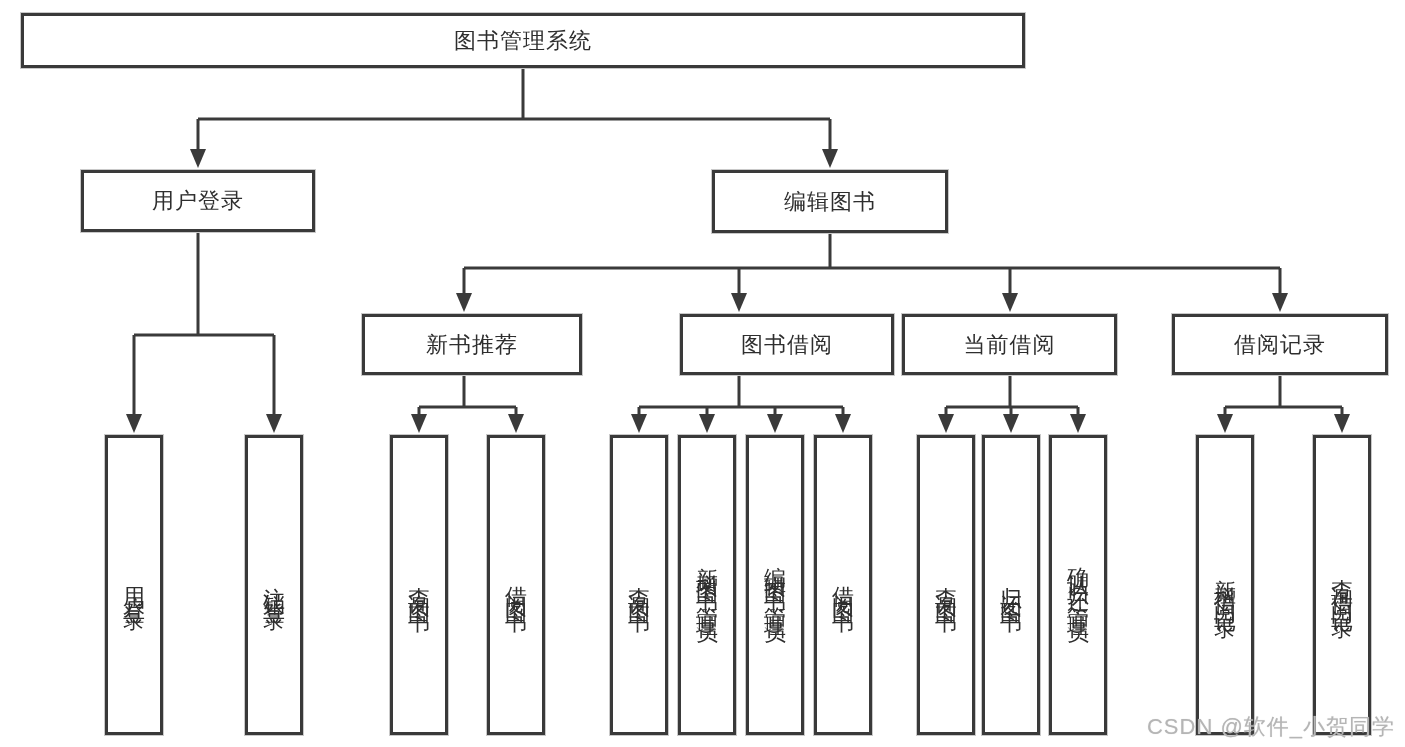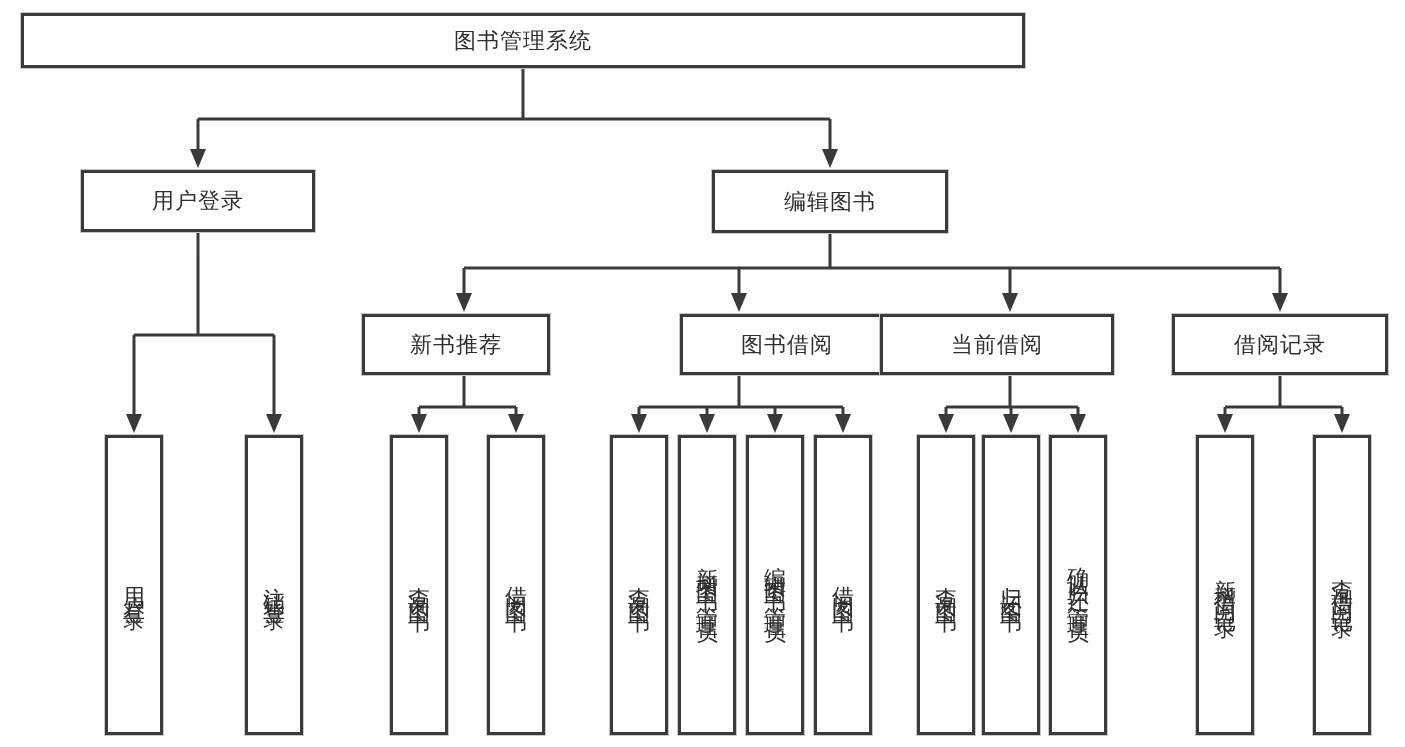--- a/index.html
+++ b/index.html
@@ -109,27 +109,27 @@
     <span class="lbl">图书管理系统</span>
   </div>
 
   <div class="hbox" style="left:81px; top:170px; width:234px; height:62px;">
     <span class="lbl">用户登录</span>
   </div>
   <div class="hbox" style="left:712px; top:170px; width:236px; height:63px;">
     <span class="lbl">编辑图书</span>
   </div>
 
-  <div class="hbox" style="left:362px; top:314px; width:188px; height:61px;">
+  <div class="hbox" style="left:362px; top:314px; width:220px; height:61px;">
     <span class="lbl">新书推荐</span>
   </div>
   <div class="hbox" style="left:632px; top:314px; width:214px; height:61px;margin-left:48px;">
     <span class="lbl">图书借阅</span>
   </div>
-  <div class="hbox" style="left:880px; top:314px; width:234px; height:61px;">
+  <div class="hbox" style="left:902px; top:314px; width:215px; height:61px;">
     <span class="lbl">当前借阅</span>
   </div>
   <div class="hbox" style="left:1172px; top:314px; width:216px; height:61px;">
     <span class="lbl">借阅记录</span>
   </div>
 
   <div class="vbox" style="left:105px;">
     <span class="lbl">用户登录</span>
   </div>
   <div class="vbox" style="left:245px;">
@@ -166,14 +166,15 @@
     <span class="lbl">确认归还（管理员）</span>
   </div>
 
   <div class="vbox" style="left:1196px;">
     <span class="lbl">新增借阅记录</span>
   </div>
   <div class="vbox" style="left:1313px;">
     <span class="lbl">查询借阅记录</span>
   </div>
 
+  <div class="watermark">CSDN @软件_小贺同学</div>
 
 </div>
 
 </body></html>

